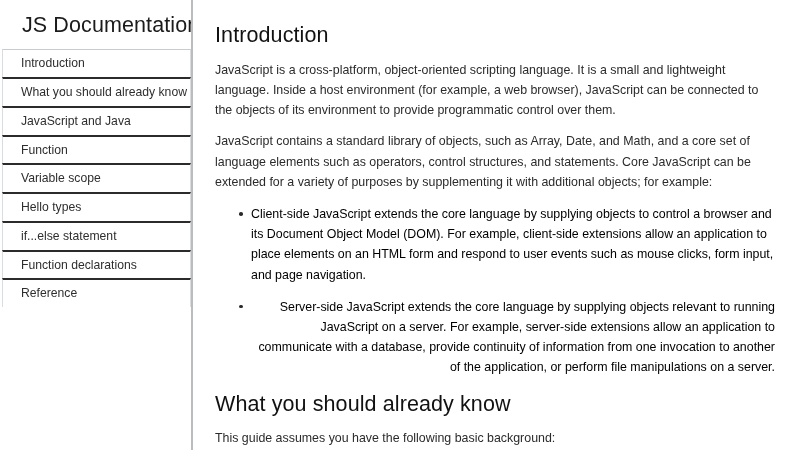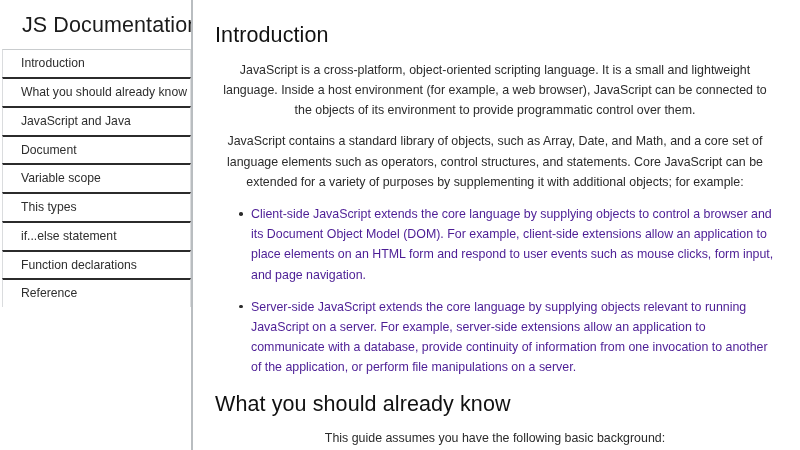--- a/index.html
+++ b/index.html
@@ -102,38 +102,37 @@
   .section:first-child .section-title { padding-top: 23px; }
   .section + .section .section-title { padding-top: 14px; }
 
   .para {
     margin: 0;
     padding-top: 11px;
     font-size: 12.4px;
     line-height: 20.2px;
     color: #2b2b2b;
     max-width: 560px;
-    text-align: center;
   }
 
   ul.bullets {
     margin: 0;
     padding: 12px 0 0 0;
     list-style: none;
     max-width: 560px;
   }
   ul.bullets li {
     position: relative;
     padding-left: 36px;
     padding-bottom: 12px;
     font-size: 12.4px;
     line-height: 20.2px;
-    color: #4c1d95;
+    color: #000000;
   }
-  ul.bullets li:last-child { padding-bottom: 0; }
+  ul.bullets li:last-child { padding-bottom: 0; text-align: right; }
   ul.bullets li::before {
     content: "";
     position: absolute;
     left: 24px;
     top: 8px;
     width: 3.6px;
     height: 3.6px;
     border-radius: 50%;
     background: #2b2b2b;
   }
@@ -142,23 +141,23 @@
 <body>
 
 <div id="page">
 
   <nav id="navbar">
     <header class="nav-header">JS Documentation</header>
     <div class="nav-list" id="nav-list">
         <a class="nav-item" href="#">Introduction</a>
         <a class="nav-item" href="#">What you should already know</a>
         <a class="nav-item" href="#">JavaScript and Java</a>
-        <a class="nav-item" href="#">Document</a>
+        <a class="nav-item" href="#">Function</a>
         <a class="nav-item" href="#">Variable scope</a>
-        <a class="nav-item" href="#">This types</a>
+        <a class="nav-item" href="#">Hello types</a>
         <a class="nav-item" href="#">if...else statement</a>
         <a class="nav-item" href="#">Function declarations</a>
         <a class="nav-item" href="#">Reference</a>
       </div>
   </nav>
 
   <main id="main-doc">
     <div id="sections-host">
         <section class="section">
           <h2 class="section-title">Introduction</h2>

